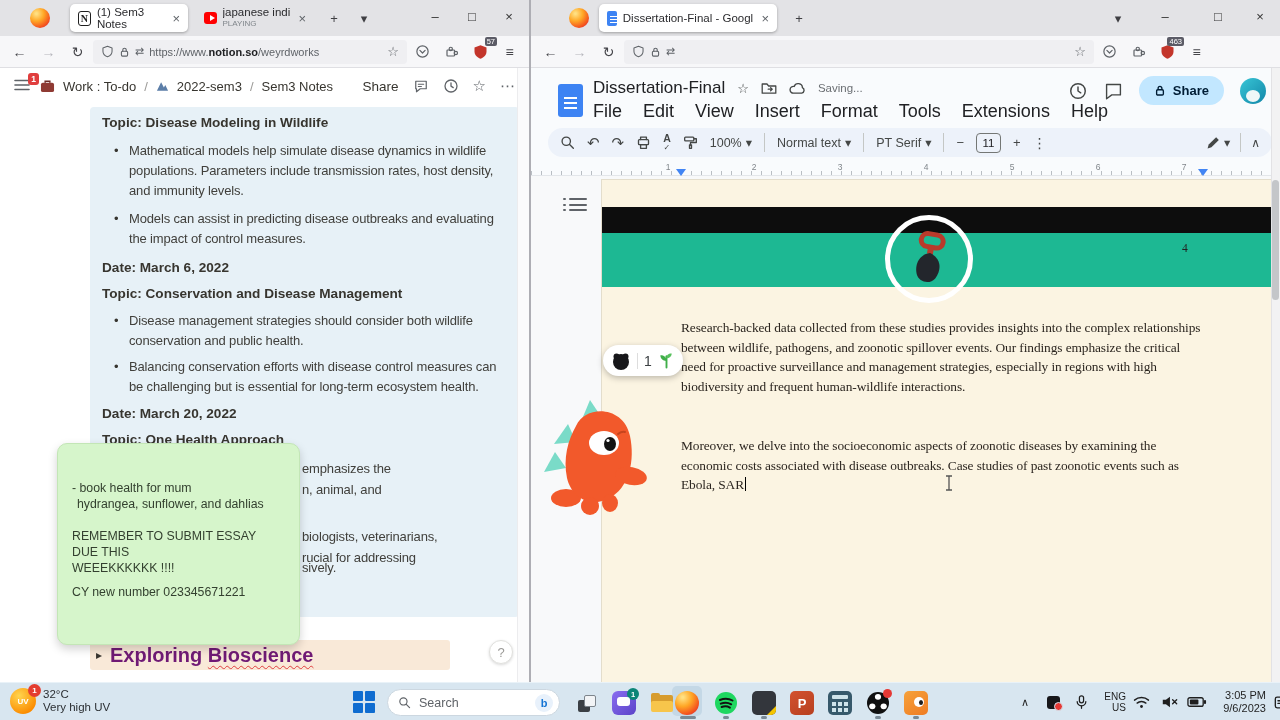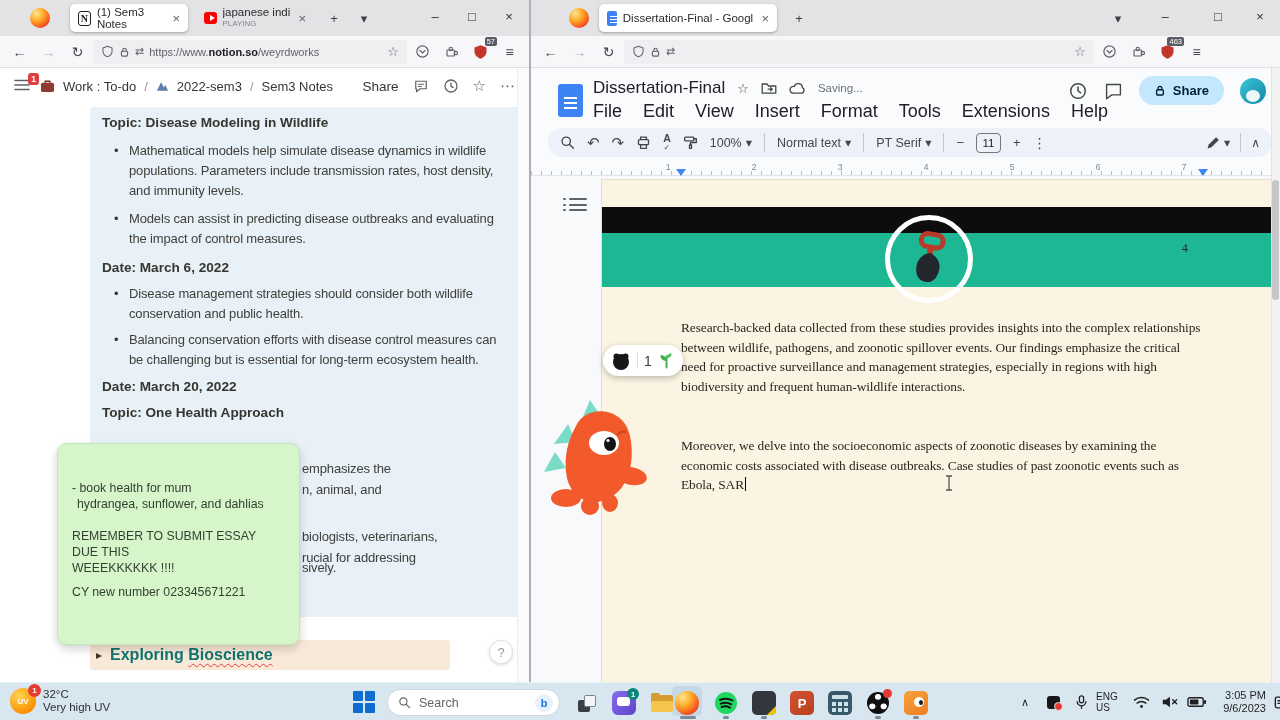--- a/index.html
+++ b/index.html
@@ -36,21 +36,21 @@
   .crumb-sep{color:#9b9a97}
   .nact{margin-left:auto;display:flex;align-items:center;gap:14px;color:#5f6368}
   .callout{position:absolute;left:90px;top:107px;width:429px;height:510px;background:var(--callout_blue,#e7f1f7);border-radius:4px;padding:6px 12px 0 12px;color:#41403c;z-index:1}
   .cl-h{font-weight:bold;font-size:13.6px;color:#37352f;line-height:19px}
   .cl-li{display:flex;gap:7px;font-size:13px;letter-spacing:-0.15px;line-height:20px;padding-left:12px}
   .cl-li .blt{flex:none;width:8px;color:#37352f}
   .frag{position:absolute;left:212px;font-size:13px;letter-spacing:-0.15px;color:#41403c;white-space:nowrap}
   .sticky{position:absolute;left:57px;top:443px;width:243px;height:202px;background:var(--sticky_green,#d6f5cb);border:1px solid #c3e6b6;border-radius:10px;box-shadow:0 4px 10px rgba(0,0,0,.18);z-index:5;padding:36px 14px 0 14px;font-size:12.3px;color:#33402f;line-height:16px}
   .toggleblk{position:absolute;left:90px;top:640px;width:360px;height:30px;background:var(--toggle_peach,#f9e9d8);border-radius:3px;display:flex;align-items:center;gap:8px;padding:0 6px;z-index:1}
   .toggleblk .tg-arrow{color:#37352f;font-size:12px}
-  .toggleblk .tg-txt{font-size:16px;font-weight:bold;color:#0f766e}
+  .toggleblk .tg-txt{font-size:20px;font-weight:bold;color:#701a75}
   .squiggle{text-decoration:underline;text-decoration-style:wavy;text-decoration-color:#e03e3e;text-decoration-thickness:1px;text-underline-offset:3px}
   .helpbtn{position:absolute;left:489px;top:640px;width:24px;height:24px;border-radius:50%;background:#fff;border:1px solid #e1e1de;box-shadow:0 1px 3px rgba(0,0,0,.15);display:flex;align-items:center;justify-content:center;color:#9b9a97;font-size:13px;z-index:6}
   .gutter{position:absolute;right:0;top:68px;bottom:0;width:12px;background:#fbfbfc;border-left:1px solid #ececee;z-index:2}
   .nbadge{position:absolute;top:-5px;right:-7px;background:var(--badge_red,#e03e3e);color:#fff;font-size:8.5px;font-weight:bold;border-radius:3px;padding:1px 3px;line-height:1.2}
   
   .dchrome{position:absolute;left:0;top:68px;right:0;bottom:0;background:var(--docs_chrome,#f9fbfd)}
   .dtitle-row{position:absolute;left:27px;top:10px;display:flex;align-items:center;gap:10px}
   .docbig{width:25px;height:33px;background:#3d83f3;border-radius:3px;position:relative}
   .docbig:after{content:"";position:absolute;left:6px;top:13px;width:13px;height:2px;background:#fff;box-shadow:0 5px 0 #fff,0 10px 0 #fff}
   .dtitle{font-size:17px;color:#202124}
@@ -120,21 +120,21 @@
   .ppticon{width:24px;height:24px;border-radius:5px;background:linear-gradient(145deg,#d35230,#b7401f);color:#fff;font-weight:bold;font-size:13px;display:flex;align-items:center;justify-content:center}
   .calcicon{width:24px;height:24px;border-radius:5px;background:#37596b;position:relative}
   .calcicon:before{content:"";position:absolute;left:4px;top:4px;width:16px;height:4px;background:#cfe3ea;border-radius:1px}
   .calcicon:after{content:"";position:absolute;left:4px;top:11px;width:4px;height:4px;background:#cfe3ea;box-shadow:6px 0 0 #cfe3ea,12px 0 0 #cfe3ea,0 6px 0 #cfe3ea,6px 6px 0 #cfe3ea,12px 6px 0 #cfe3ea}
   .obsbadge{position:absolute;top:-2px;right:-2px;width:9px;height:9px;border-radius:50%;background:#e53935}
   .peticon{width:24px;height:24px;border-radius:5px;background:linear-gradient(145deg,#f6a23b,#ef7c23);position:relative;overflow:hidden}
   .peticon:before{content:"";position:absolute;left:10px;top:6px;width:10px;height:10px;border-radius:50%;background:#fff}
   .peticon:after{content:"";position:absolute;left:15px;top:9px;width:4px;height:5px;border-radius:50%;background:#1b1b1b}
   .tray{position:absolute;top:0;height:38px;display:flex;align-items:center;color:#1f1f1f}
   .trayic{width:26px;display:flex;align-items:center;justify-content:center}
-  .langblk{font-size:10px;line-height:11px;text-align:left;width:30px}
+  .langblk{font-size:10px;line-height:11px;text-align:right;width:30px}
   .timeblk{font-size:11px;line-height:13px;text-align:right;width:54px;color:#1f1f1f}
   .obstray{width:13px;height:13px;border-radius:3px;background:#17171a;position:relative}
   .obstray:after{content:"";position:absolute;right:-3px;bottom:-2px;width:7px;height:7px;border-radius:50%;background:#e53935;border:1px solid #d8e6f0}
   svg.st{stroke:#5f6368;fill:none;stroke-width:1.6;stroke-linecap:round;stroke-linejoin:round}
   svg.st2{stroke:#444746;fill:none;stroke-width:1.6;stroke-linecap:round;stroke-linejoin:round}
   svg.tr{stroke:#1f1f1f;fill:none;stroke-width:1.5;stroke-linecap:round;stroke-linejoin:round}
 </style>
 </head>
 <body>
 
@@ -238,20 +238,21 @@
       <div class="cl-h" style="margin-bottom:9px">Topic: Disease Modeling in Wildlife</div>
       <div class="cl-li" style="margin-bottom:8px">
           <span class="blt">•</span>
           <span>Mathematical models help simulate disease dynamics in wildlife populations. Parameters include transmission rates, host density, and immunity levels.</span>
         </div>
       <div class="cl-li" style="margin-bottom:9px">
           <span class="blt">•</span>
           <span>Models can assist in predicting disease outbreaks and evaluating the impact of control measures.</span>
         </div>
       <div class="cl-h" style="margin-bottom:7px">Date: March 6, 2022</div>
+      <div class="cl-h" style="margin-bottom:8px">Topic: Conservation and Disease Management</div>
       <div class="cl-li" style="margin-bottom:6px">
           <span class="blt">•</span>
           <span>Disease management strategies should consider both wildlife conservation and public health.</span>
         </div>
       <div class="cl-li" style="margin-bottom:7px">
           <span class="blt">•</span>
           <span>Balancing conservation efforts with disease control measures can be challenging but is essential for long-term ecosystem health.</span>
         </div>
       <div class="cl-h" style="margin-bottom:7px">Date: March 20, 2022</div>
       <div class="cl-h">Topic: One Health Approach</div>

